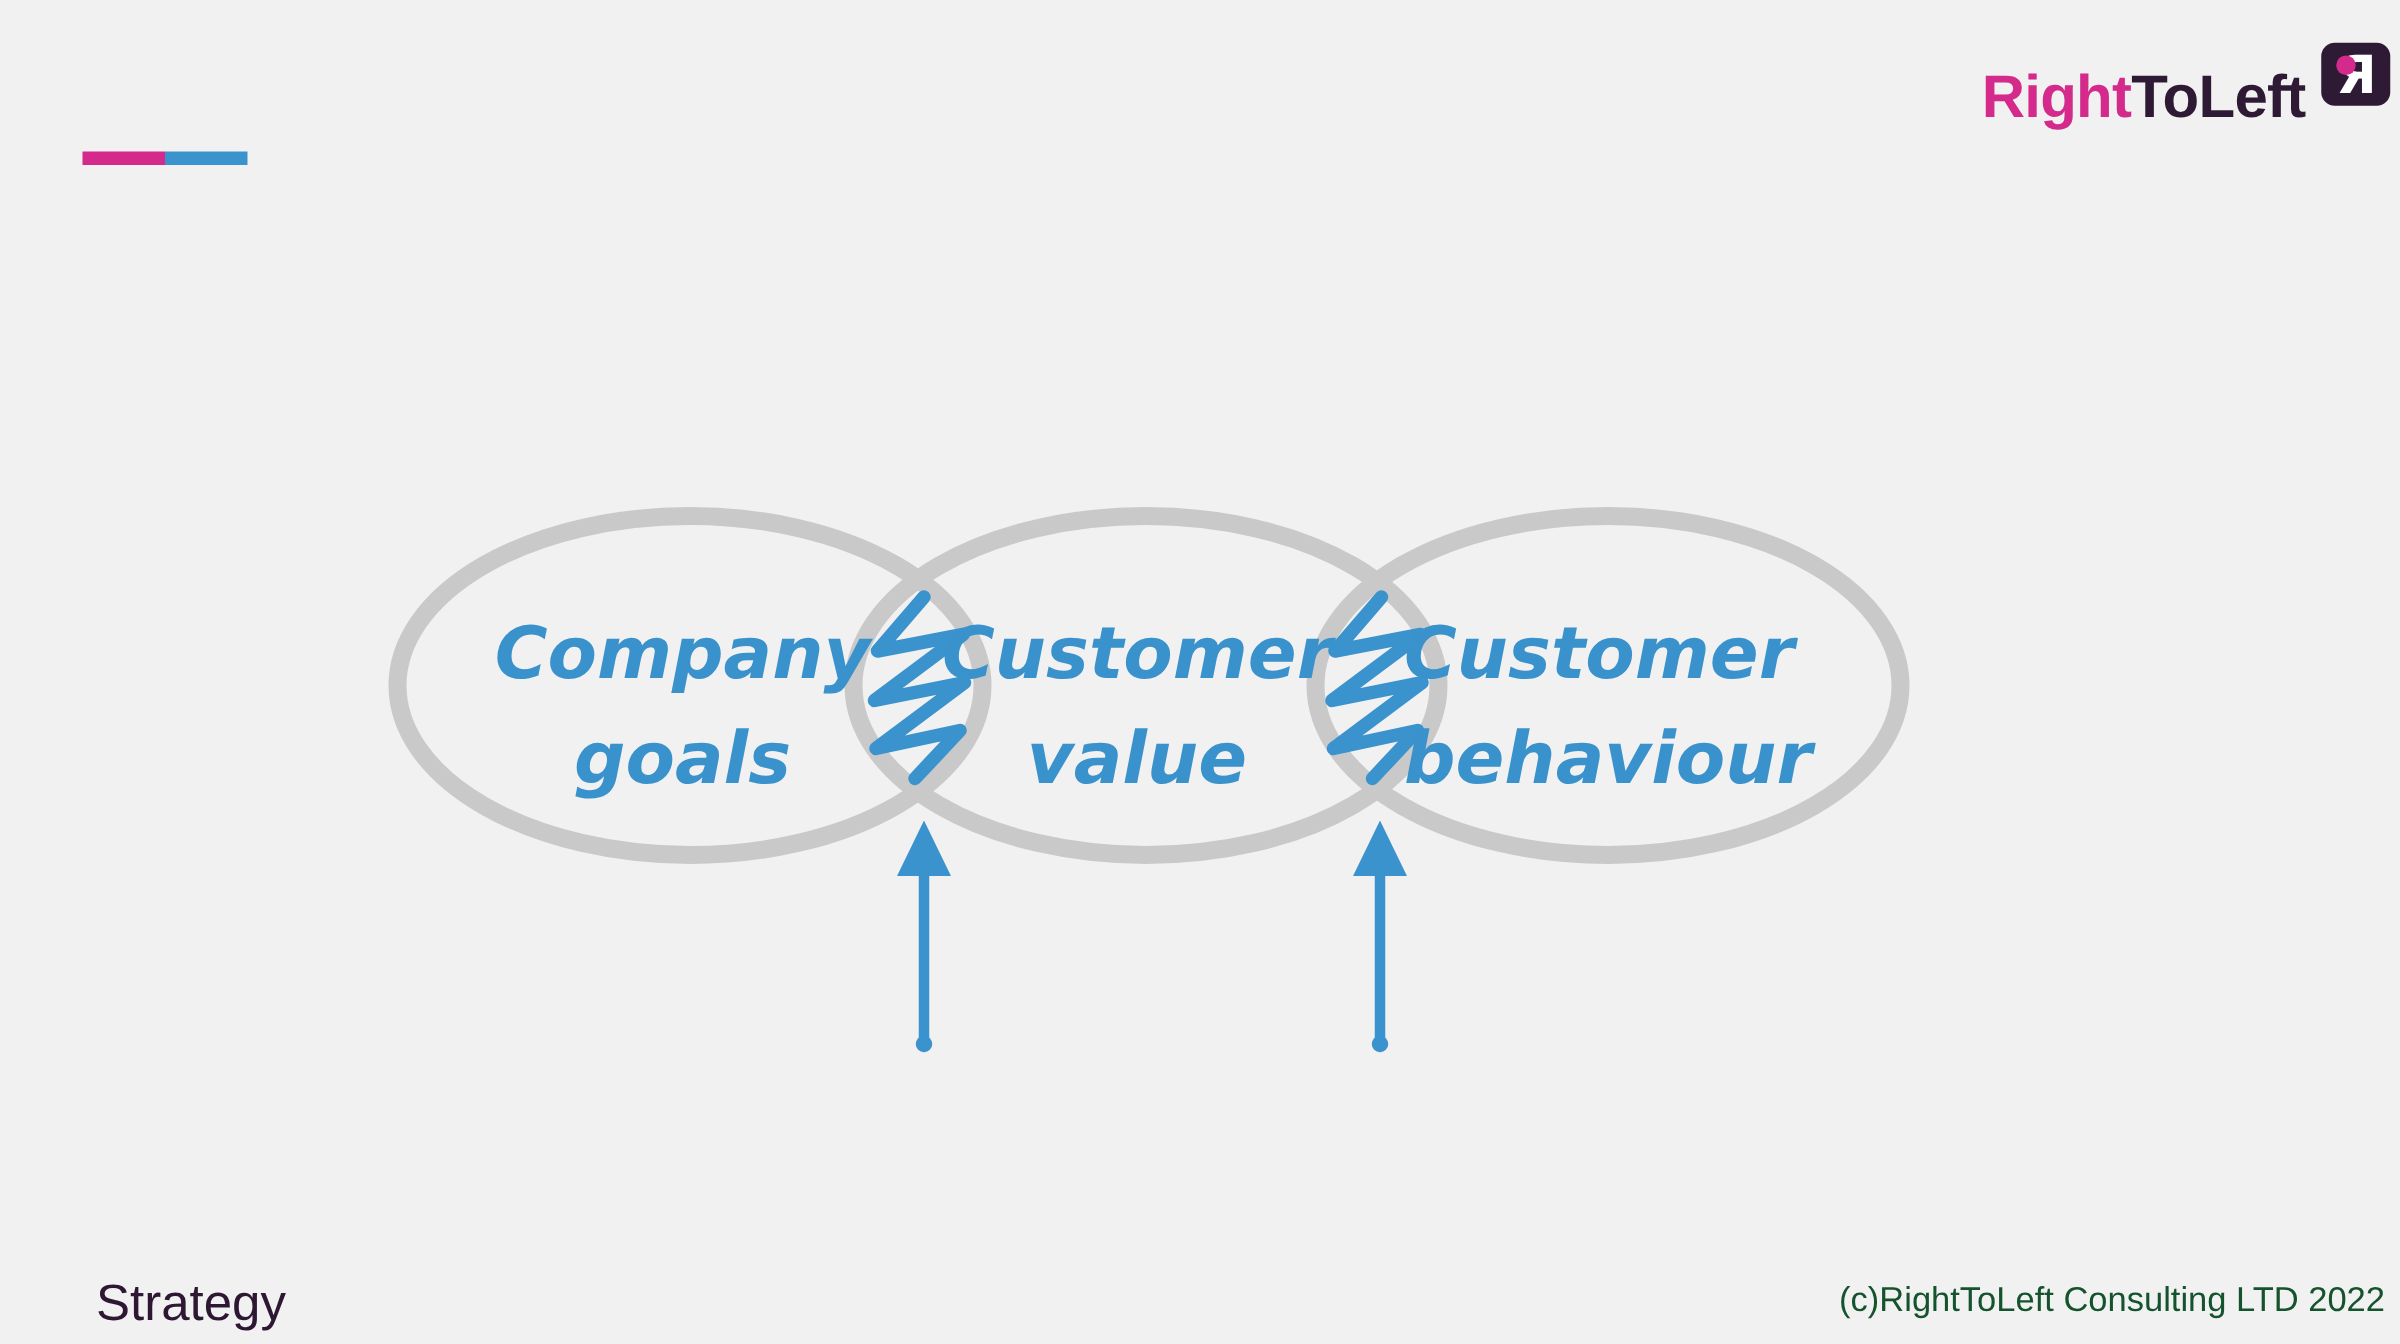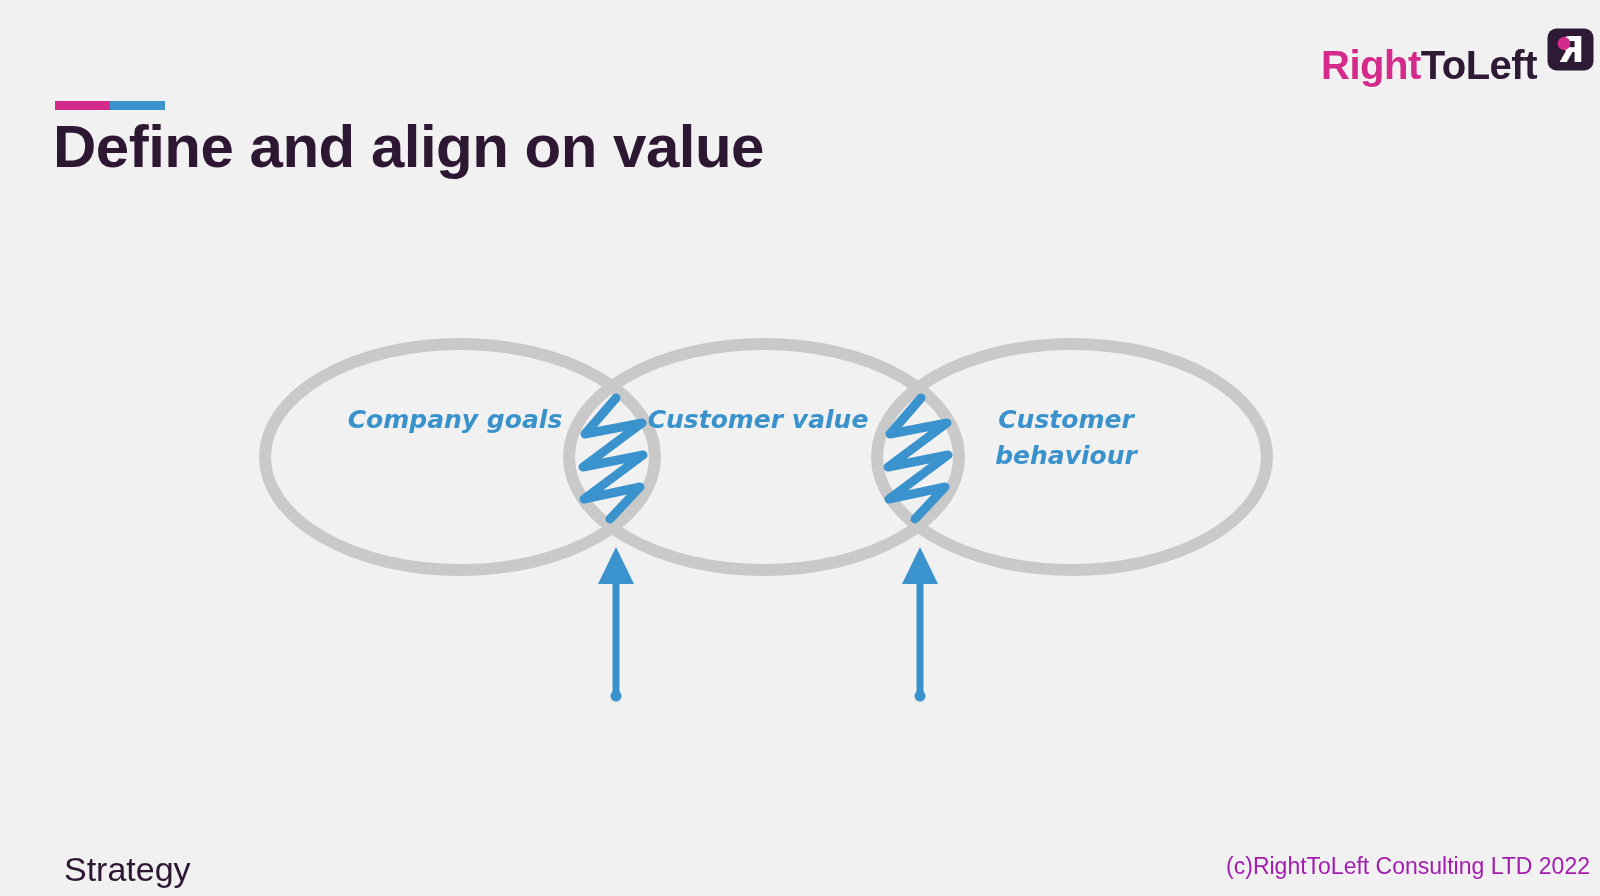--- a/index.html
+++ b/index.html
@@ -68,21 +68,21 @@
 
   .label {
     position: absolute;
     top: 402px;
     width: 260px;
     transform: translateX(-50%);
     text-align: center;
     font-family: "DejaVu Sans", sans-serif;
     font-style: italic;
     font-weight: 600;
-    font-size: 25px;
+    font-size: 48px;
     line-height: 1.45;
     color: #3a92cc;
   }
   .label-1 { left: 455px; }
   .label-2 { left: 758px; }
   .label-3 { left: 1066px; }
 
   .annotation {
     position: absolute;
     left: 757px;
@@ -104,21 +104,21 @@
     font-size: 34px;
     font-weight: 500;
     color: #2d1733;
   }
   .footer-right {
     position: absolute;
     right: 10px;
     top: 853px;
     font-size: 23px;
     font-weight: 500;
-    color: #a21caf;
+    color: #14532d;
   }
 </style>
 </head>
 <body>
 
 <div class="slide">
 
   <div class="logo">
     <div class="logo-text">
       <span class="logo-pink">Right</span><span class="logo-dark">ToLeft</span>
@@ -128,21 +128,20 @@
       <text x="24" y="34" text-anchor="middle" font-family="DejaVu Sans, sans-serif" font-size="35" font-weight="bold" fill="#ffffff">Я</text>
       <circle cx="17" cy="15.5" r="6.5" fill="#d42a8c"></circle>
     </svg>
   </div>
 
   <div class="accent-bar">
     <span class="bar-pink"></span>
     <span class="bar-blue"></span>
   </div>
 
-  <h1 class="title">Define and align on value</h1>
 
   <svg class="diagram" viewBox="0 0 1600 896">
 
     <ellipse cx="460" cy="457" rx="195" ry="113" fill="none" stroke="#c9c9c9" stroke-width="12"></ellipse>
     <ellipse cx="764" cy="457" rx="195" ry="113" fill="none" stroke="#c9c9c9" stroke-width="12"></ellipse>
     <ellipse cx="1072" cy="457" rx="195" ry="113" fill="none" stroke="#c9c9c9" stroke-width="12"></ellipse>
 
     <polyline points="616,398 585,434 642,423 583,467 643,455 584,499 640,487 610,519" fill="none" stroke="#3b93ce" stroke-width="9" stroke-linecap="round" stroke-linejoin="round"></polyline>
 
     <polyline points="921,398 890,434 947,423 888,467 948,455 889,499 945,487 915,519" fill="none" stroke="#3b93ce" stroke-width="9" stroke-linecap="round" stroke-linejoin="round"></polyline>

